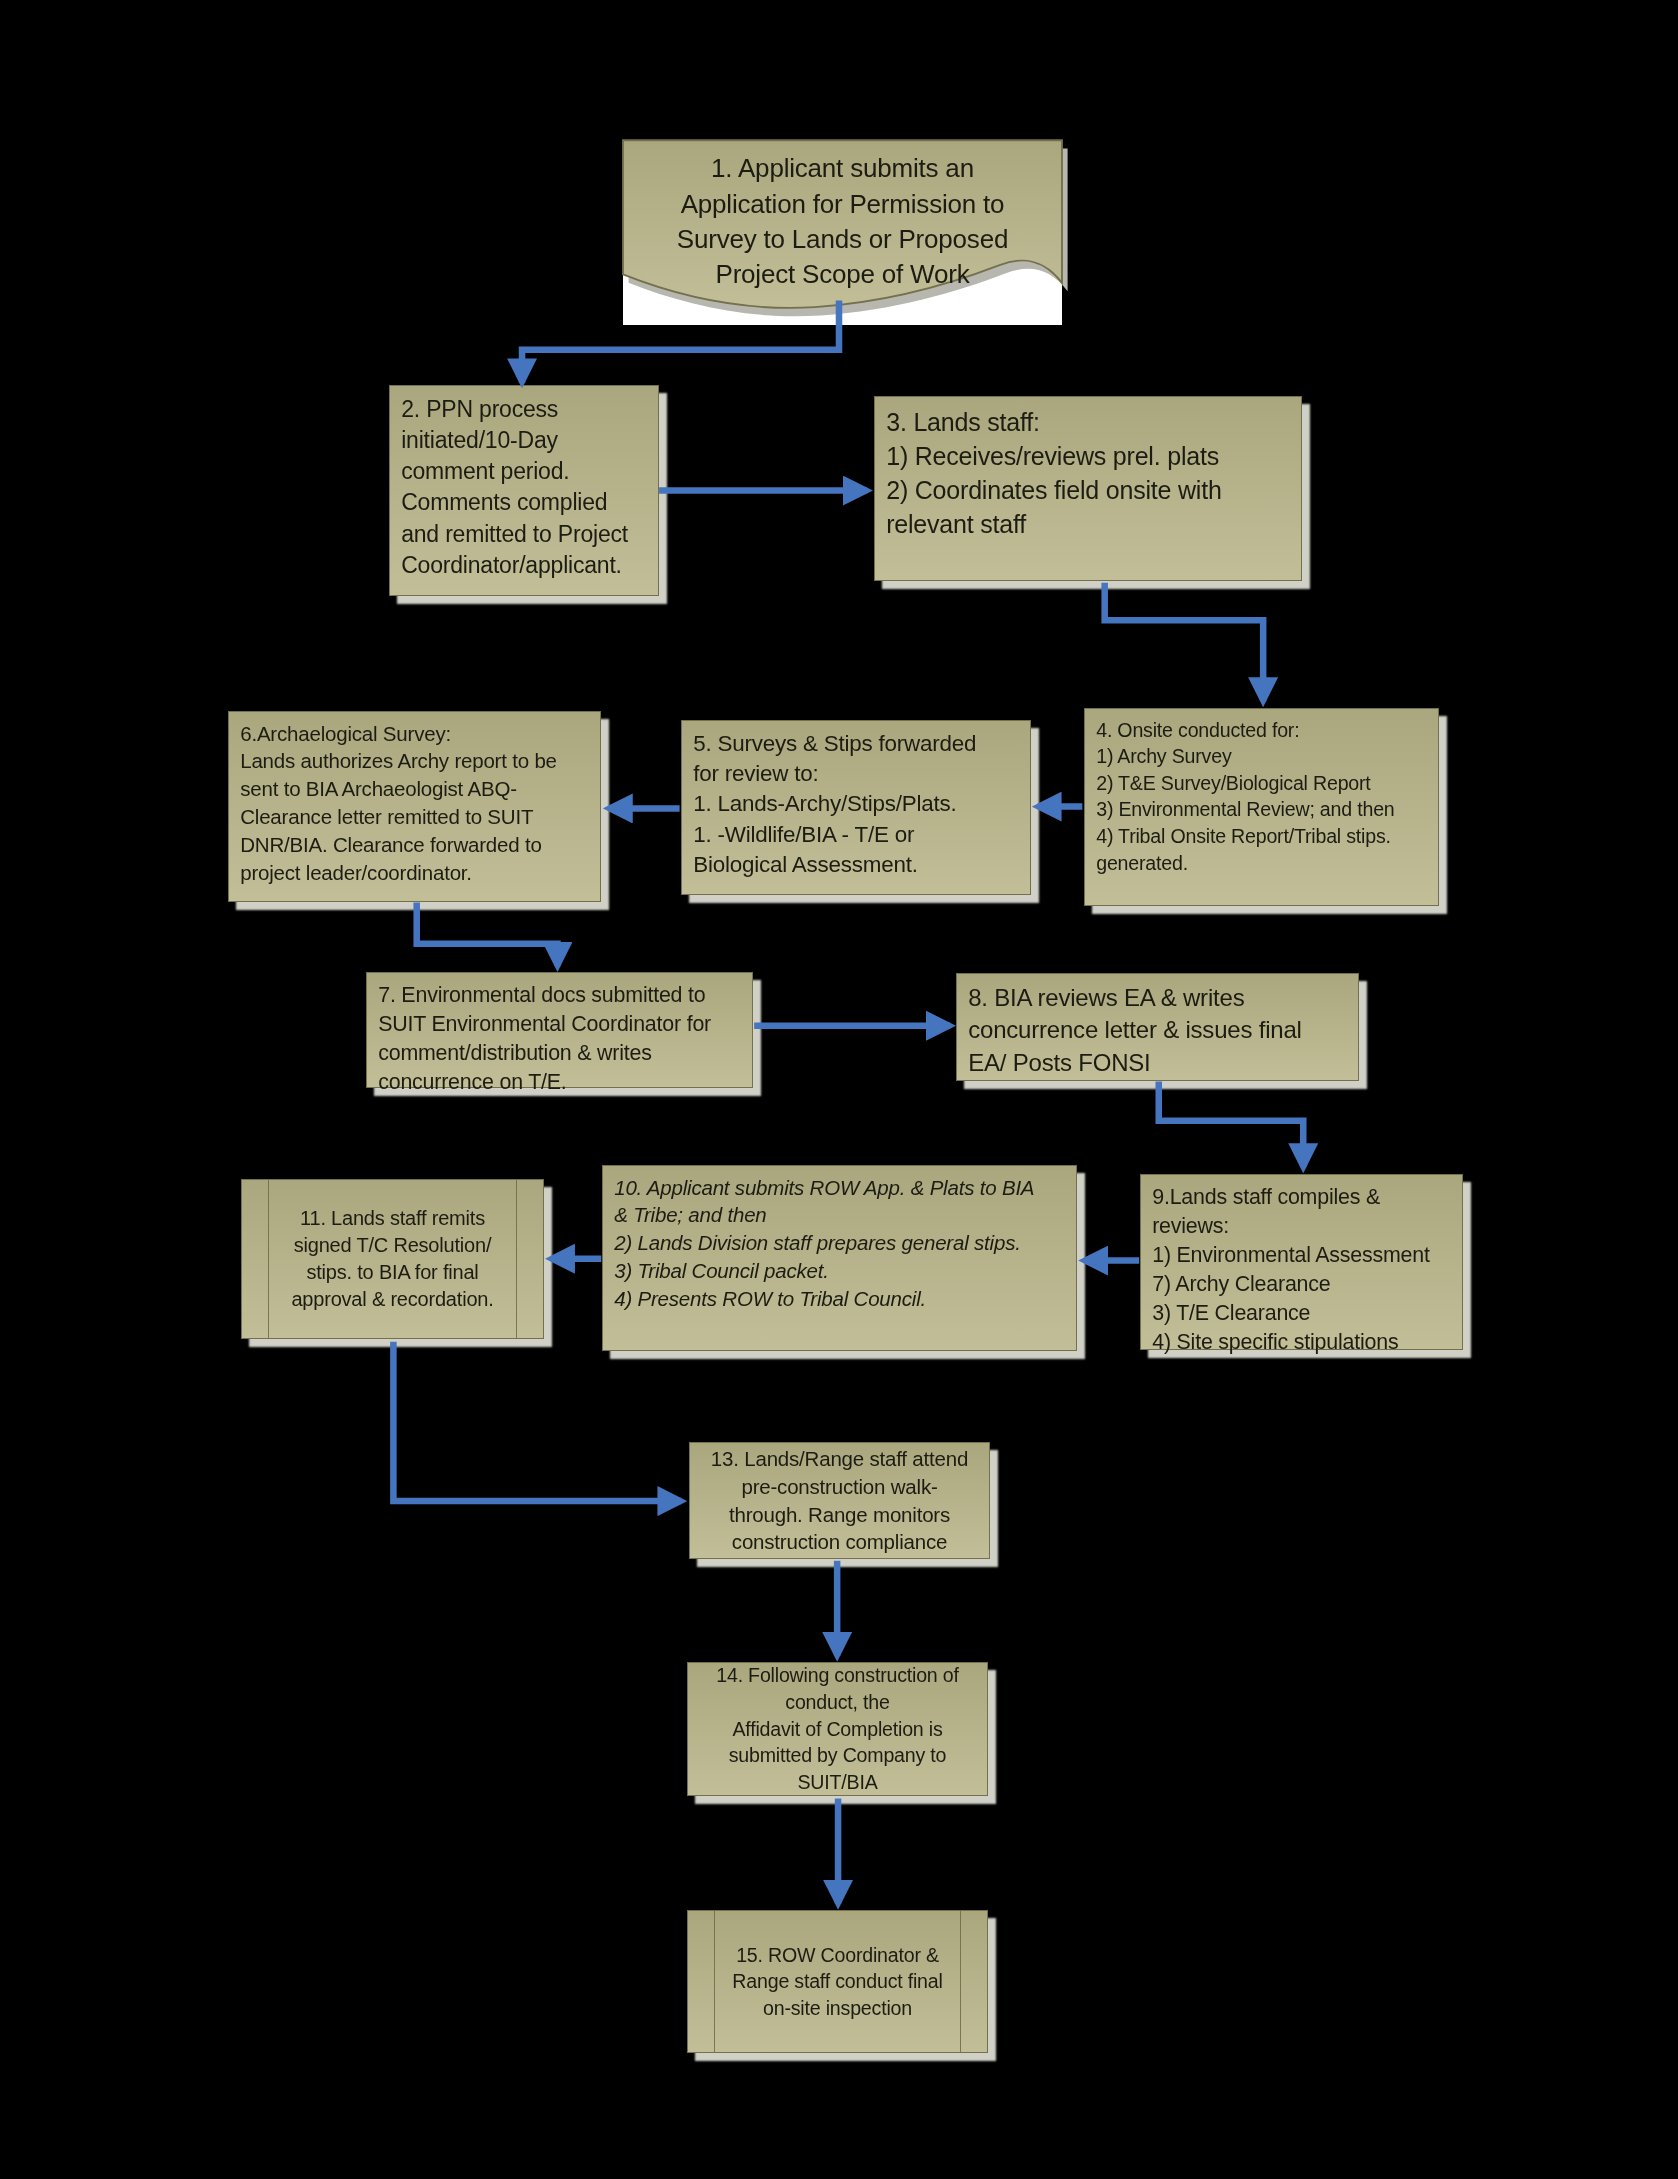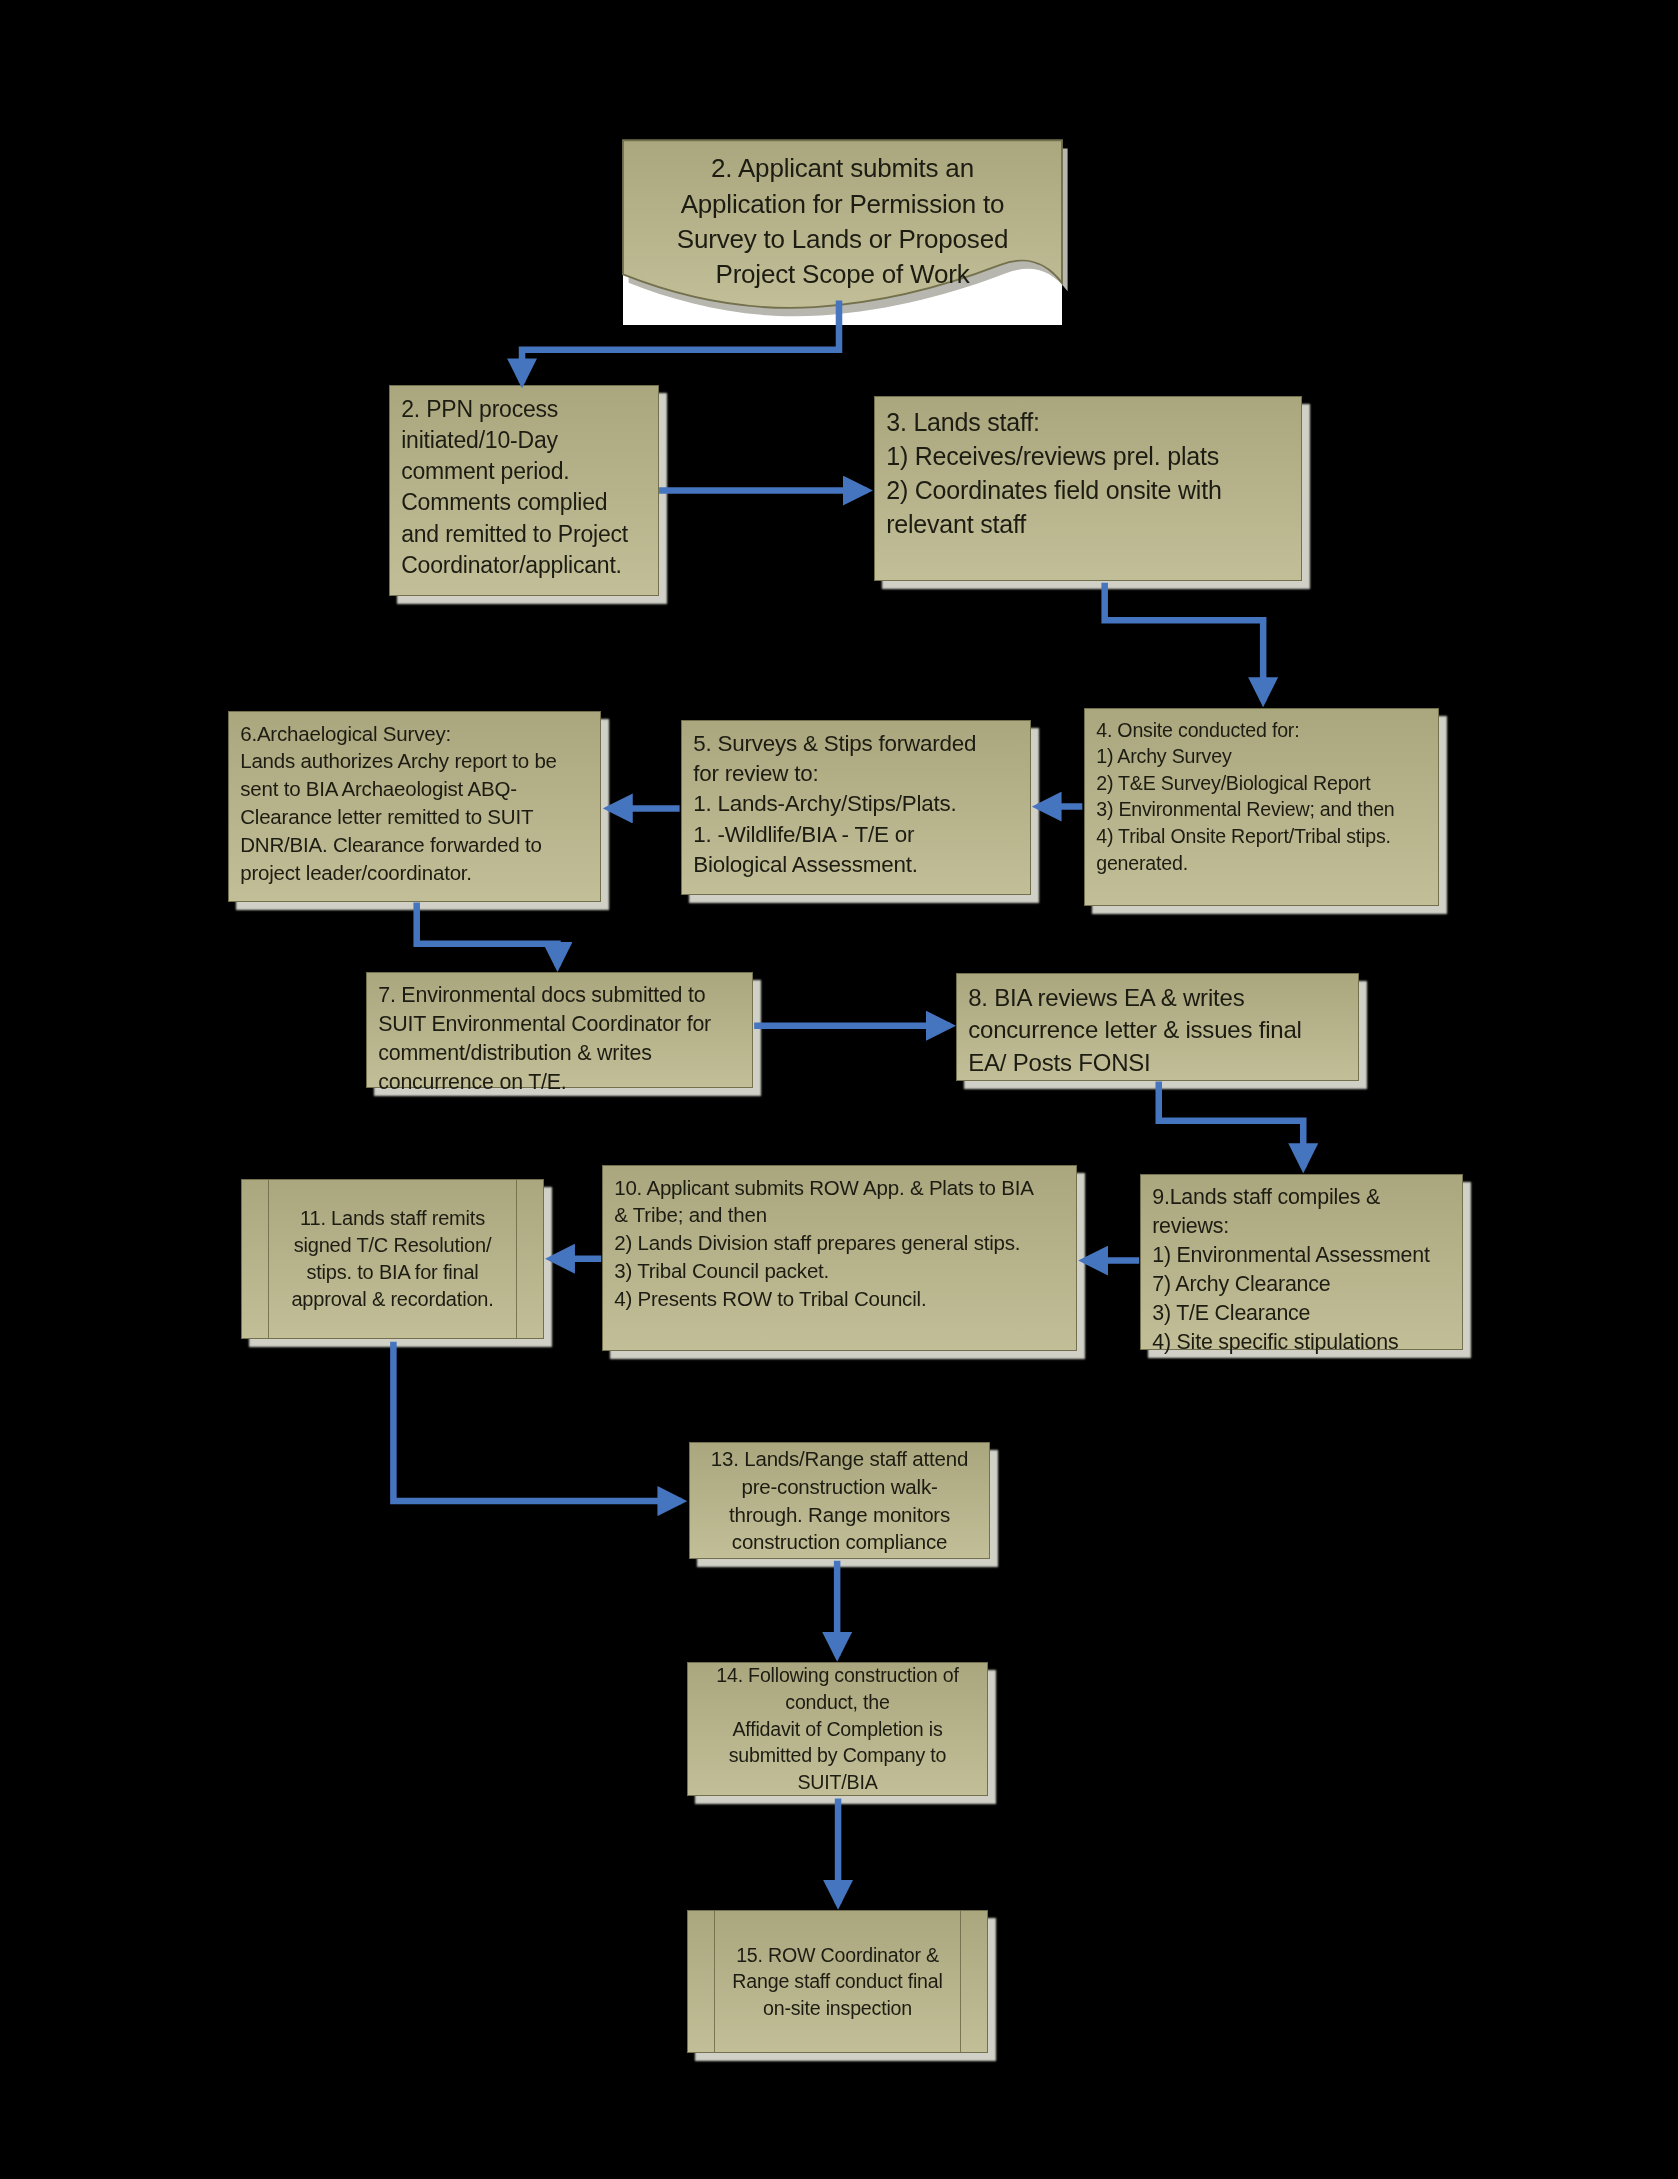--- a/index.html
+++ b/index.html
@@ -38,21 +38,21 @@
           <defs>
             <linearGradient id="docGrad" x1="0" y1="0" x2="0" y2="1">
               <stop offset="0" stop-color="#aaa67e"></stop>
               <stop offset="1" stop-color="#c2be97"></stop>
             </linearGradient>
           </defs>
           <path d="M0,0 L471,0 L471,153 C452,128 430,124 404,134 C352,154 283,174 206,179 C128,184 58,167 0,144 Z" transform="translate(6,9)" fill="#b7b7af"></path>
           <path d="M0,0 L471,0 L471,153 C452,128 430,124 404,134 C352,154 283,174 206,179 C128,184 58,167 0,144 Z" fill="url(#docGrad)" stroke="#73714d" stroke-width="2"></path>
         </svg>
         <div class="txt" style="font-size: 26px;">
-          <div class="line">2. Applicant submits an</div>
+          <div class="line">1. Applicant submits an</div>
           <div class="line">Application for Permission to</div>
           <div class="line">Survey to Lands  or Proposed</div>
           <div class="line">Project Scope of Work</div>
         </div>
       </div>
       <div class="box align-left" style="left: 389px; top: 385px; width: 270px; height: 211px;">
         <div class="txt" style="font-size: 23px;">
           <div class="line">2. PPN process</div>
           <div class="line">initiated/10-Day</div>
           <div class="line">comment period.</div>
@@ -116,21 +116,21 @@
       <div class="box align-left" style="left: 1140px; top: 1174px; width: 323px; height: 176px;">
         <div class="txt" style="font-size: 21.4px;">
           <div class="line">9.Lands staff compiles &amp;</div>
           <div class="line">reviews:</div>
           <div class="line">1) Environmental Assessment</div>
           <div class="line">7) Archy Clearance</div>
           <div class="line">3) T/E Clearance</div>
           <div class="line">4) Site specific stipulations</div>
         </div>
       </div>
-      <div class="box align-left" style="left: 602px; top: 1165px; width: 475px; height: 186px;">
+      <div class="box align-left" style="left: 602px; top: 1165px; width: 475px; height: 186px; font-style: italic;">
         <div class="txt" style="font-size: 20.5px;">
           <div class="line">10. Applicant submits ROW App. &amp; Plats to BIA</div>
           <div class="line">&amp; Tribe; and then</div>
           <div class="line">2) Lands Division staff prepares general stips.</div>
           <div class="line">3) Tribal Council packet.</div>
           <div class="line">4) Presents ROW to Tribal Council.</div>
         </div>
       </div>
       <div class="box align-center vcenter predefined" style="left: 241px; top: 1179px; width: 303px; height: 160px;">
         <div class="txt" style="font-size: 20px;">

